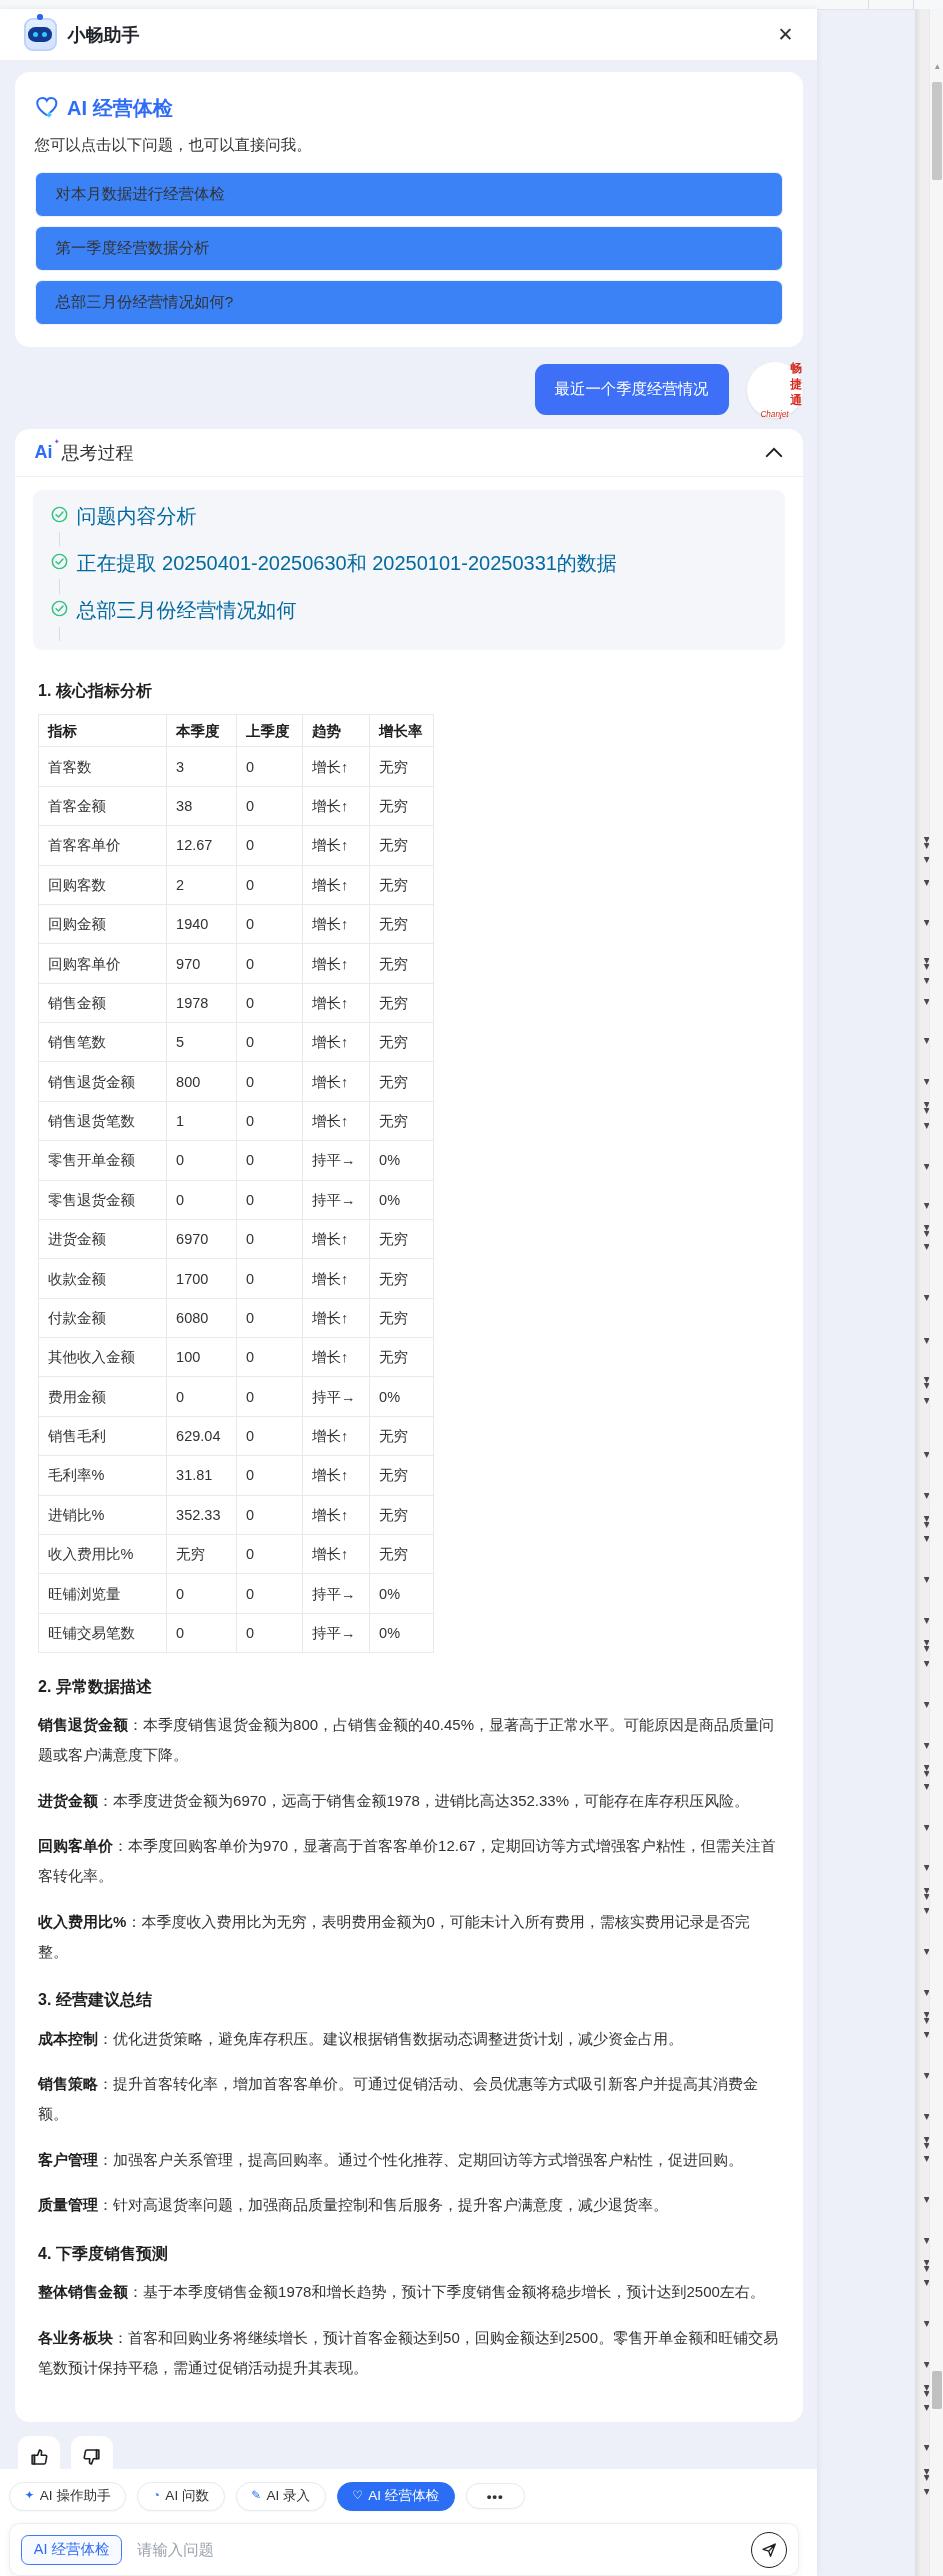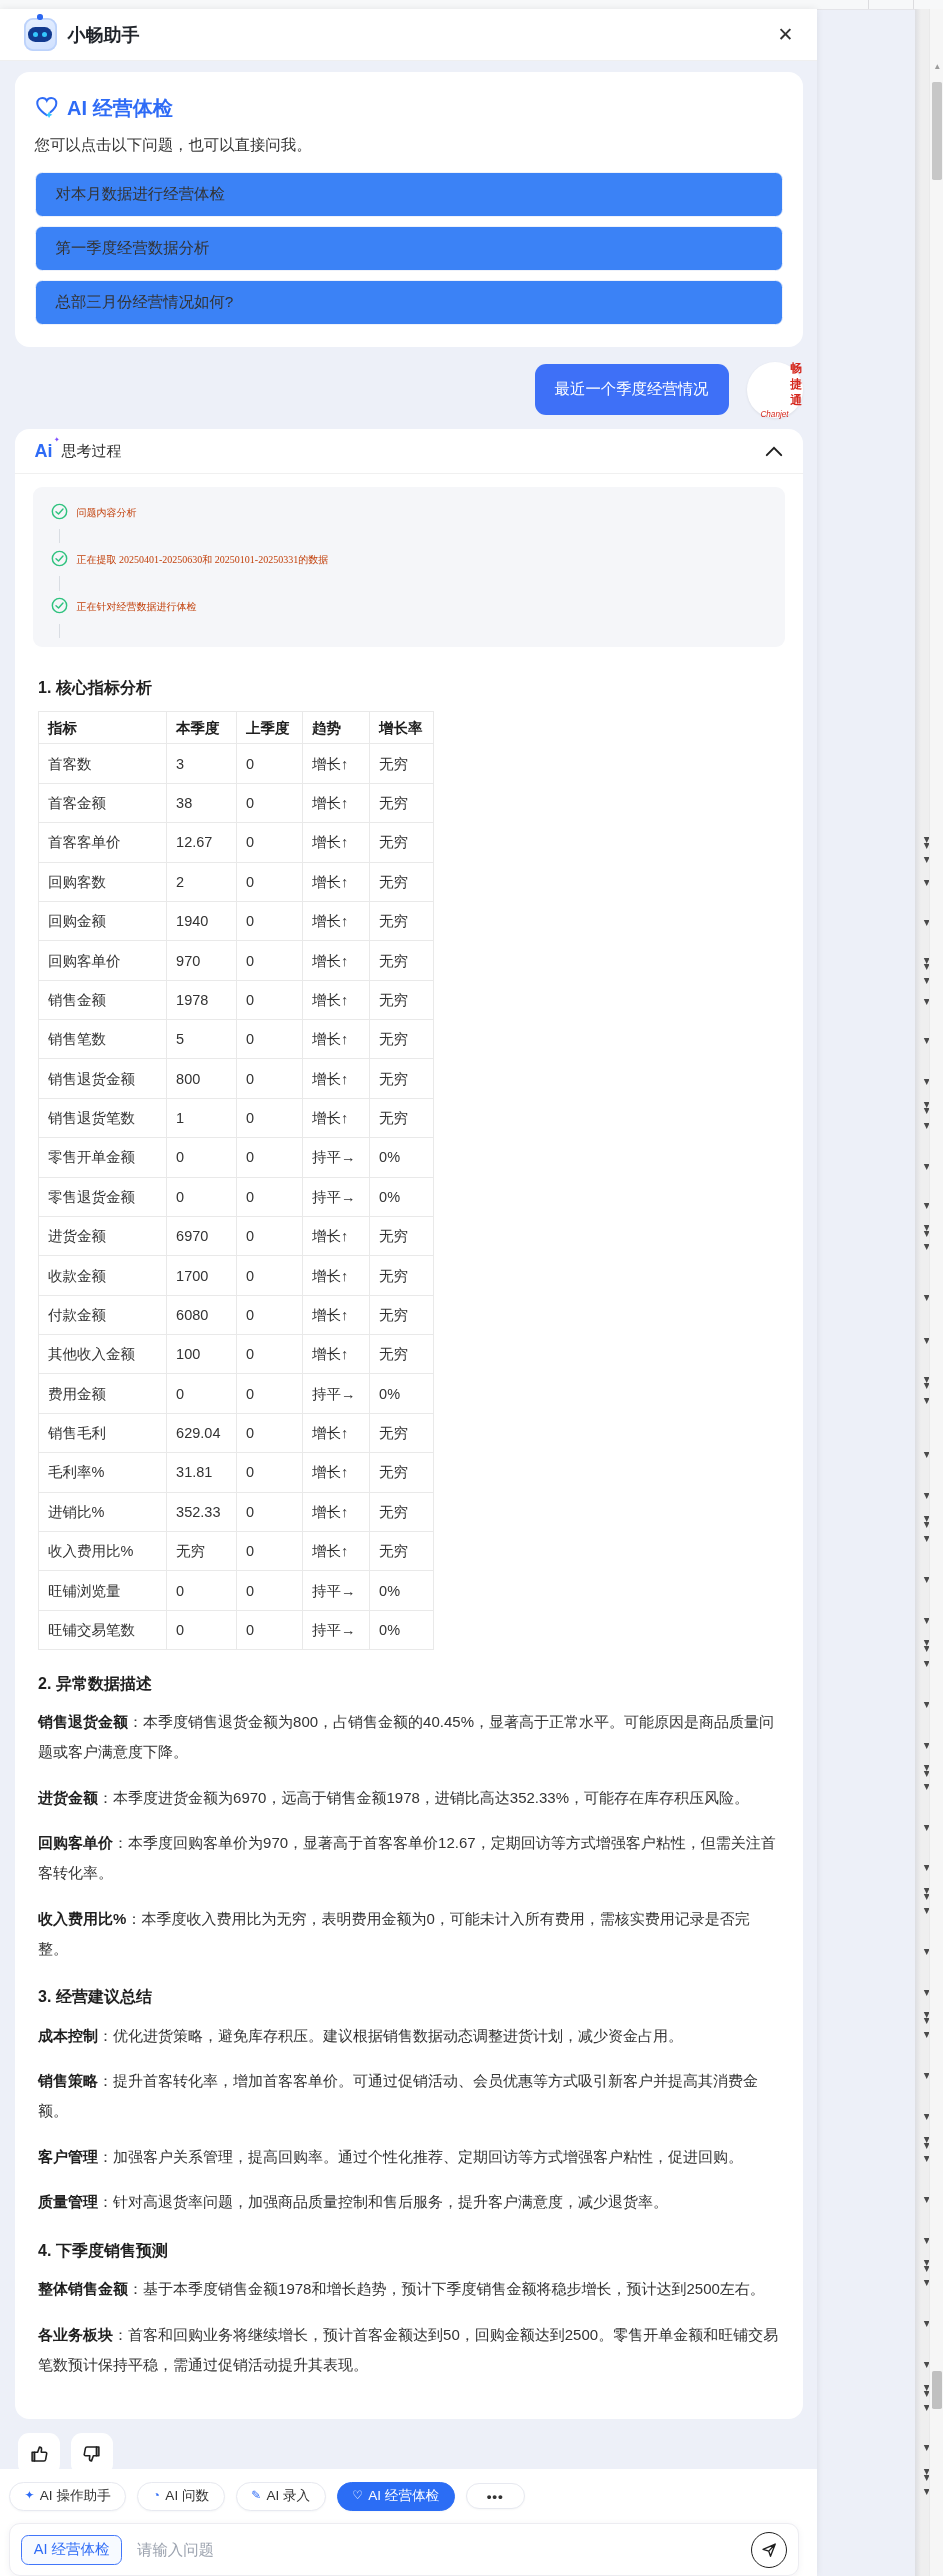--- a/index.html
+++ b/index.html
@@ -47,25 +47,25 @@
   .user-row{display:flex;justify-content:flex-end;align-items:flex-start;gap:18px;margin:14.5px 0 11px 0;}
   .bubble{background:#3e70f7;color:#fff;font-size:15.4px;line-height:22px;padding:14.5px 20px;border-radius:11px;margin-top:1.8px;}
   .avatar{width:56px;height:56px;border-radius:50%;background:#fff;display:flex;flex-direction:column;align-items:center;justify-content:center;box-shadow:0 0.9px 2.7px rgba(0,0,0,.08);}
   .avatar .cn{color:#d5281e;font-weight:bold;font-size:11.8px;letter-spacing:0.9px;margin-left:44px;}
   .avatar .en{color:#d5281e;font-style:italic;font-size:8.2px;margin-top:0.9px;}
 
   .reply{padding:0 0 23.6px 0;}
   .think-hdr{display:flex;align-items:center;padding:11.8px 20px;}
   .ai-logo{font-size:18px;font-weight:bold;color:#2e6bf6;position:relative;margin-right:9px;}
   .ai-logo::after{content:"✦";position:absolute;top:-5.4px;right:-7.3px;font-size:7.3px;color:#7c4dff;}
-  .think-title{font-size:15px;color:#333;}
+  .think-title{font-size:18px;color:#333;}
   .collapse{margin-left:auto;cursor:pointer;display:flex;align-items:center;}
   .steps{background:#f5f6f9;border-radius:9px;margin:12.7px 18px 3.6px 18px;padding:14.5px 18px 3.6px 18px;}
   .step .step-line{display:flex;align-items:center;gap:9px;}
-  .step-label{font-size:10px;color:#c2410c;line-height:22px;font-family:Liberation Serif, serif;}
+  .step-label{font-size:20px;color:#0369a1;line-height:22px;}
   .connector{width:0.9px;height:14.5px;background:#d9dde3;margin:5.4px 0 5.4px 8.2px;}
 
   .body-sections{padding:3.6px 23.6px 0 23.6px;}
   .sec-title{font-size:16px;font-weight:bold;color:#1f1f1f;margin:23.6px 0 12.7px 0;}
   table.kpi{border-collapse:collapse;font-size:14.5px;color:#333;}
   table.kpi th,table.kpi td{border:0.9px solid #e9e9e9;text-align:left;padding:8.2px 9px;line-height:22px;font-weight:normal;}
   table.kpi th{font-weight:bold;color:#1f1f1f;padding:4.5px 9px;}
   table.kpi .c0{width:109px;} table.kpi .c1{width:51px;} table.kpi .c2{width:47px;} table.kpi .c3{width:48px;} table.kpi .c4{width:45px;}
   .para{font-size:15px;color:#333;line-height:30px;margin:0 0 15.4px 0;}
   .para b{color:#1f1f1f;}
@@ -182,21 +182,21 @@
             </div>
 
             <div class="step">
               <div class="step-line">
                 <span>
                   <svg width="17" height="17" viewBox="0 0 19 19">
                     <circle cx="9.5" cy="9.5" r="8" fill="none" stroke="#2ec27e" stroke-width="1.6"></circle>
                     <polyline points="5.6,9.8 8.4,12.4 13.4,6.8" fill="none" stroke="#2ec27e" stroke-width="1.6" stroke-linecap="round" stroke-linejoin="round"></polyline>
                   </svg>
                 </span>
-                <span class="step-label">正在针对经营数据进行体检</span>
+                <span class="step-label">总部三月份经营情况如何</span>
               </div>
               <div class="connector"></div>
             </div>
           </div>
 
         <div class="body-sections">
           <div class="sec-title">1. 核心指标分析</div>
 
           <table class="kpi">
             <thead>

